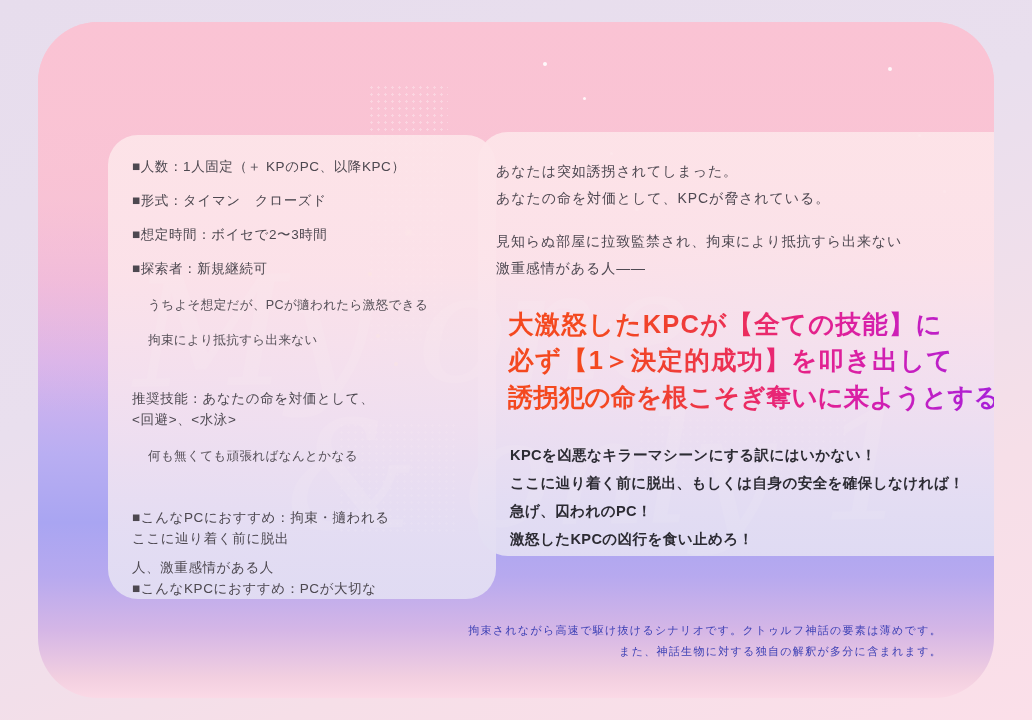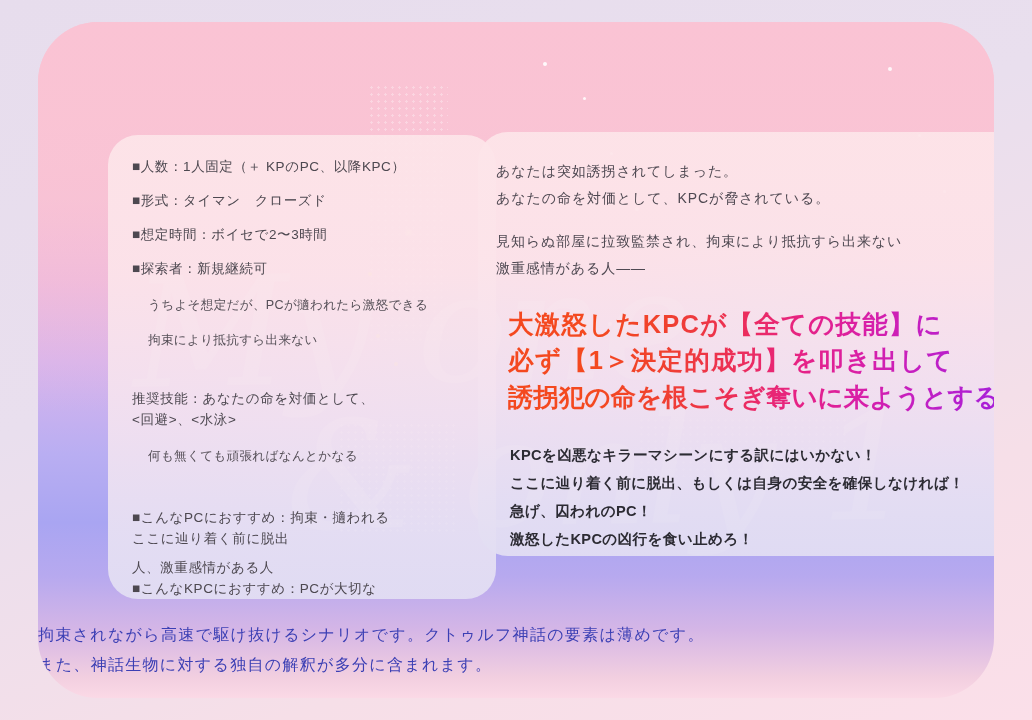--- a/index.html
+++ b/index.html
@@ -148,21 +148,22 @@
     color:#2c2b33;
     line-height:1.92;
     letter-spacing:.35px;
     white-space:nowrap;
   }
 
   
   #footer{
     position:absolute;
     left:0;right:52px;top:598px;
-    font-size:16px;
+    text-align:right;
+    font-size:11px;
     color:#3b3fb4;
     line-height:1.9;
     letter-spacing:1.3px;
     white-space:nowrap;
   }
 </style>
 </head>
 <body>
 
 <div id="page">

